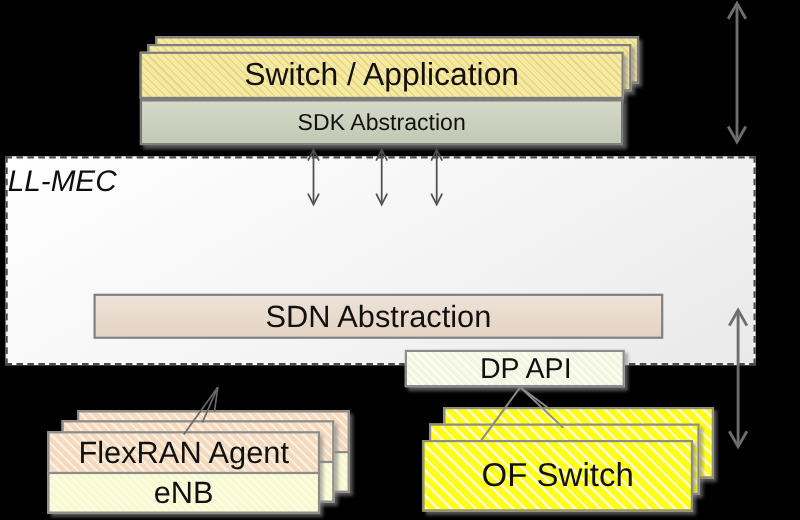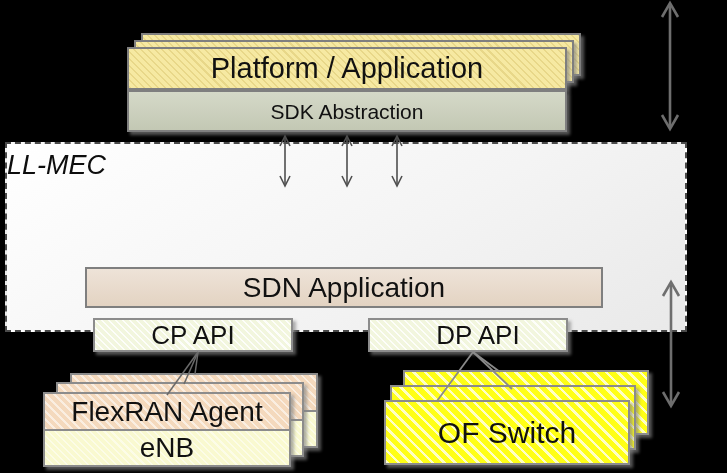--- a/index.html
+++ b/index.html
@@ -57,33 +57,30 @@
 <body>
 
 <div id="canvas">
 
   <div class="llmec"></div>
   <div class="llmec-label">LL-MEC</div>
 
   <div class="box hatch-yellow svc-b2 shadow"></div>
   <div class="box hatch-yellow svc-b1 shadow"></div>
   <div class="box hatch-yellow svc shadow">
-    <span>Platform / Application</span>
+    <span>Switch / Application</span>
   </div>
   <div class="box sdk shadow">
     <span>SDK Abstraction</span>
   </div>
 
   <div class="box core l2">
-    <span>SDN Application</span>
+    <span>SDN Abstraction</span>
   </div>
 
-  <div class="box api cp shadow">
-    <span>CP API</span>
-  </div>
   <div class="box api dp shadow">
     <span>DP API</span>
   </div>
 
   <div class="fr-card shadow" style="left:70px;top:373px;">
     <div class="box agent"></div>
     <div class="box enb"></div>
   </div>
   <div class="fr-card shadow" style="left:56px;top:382px;">
     <div class="box agent"></div>

